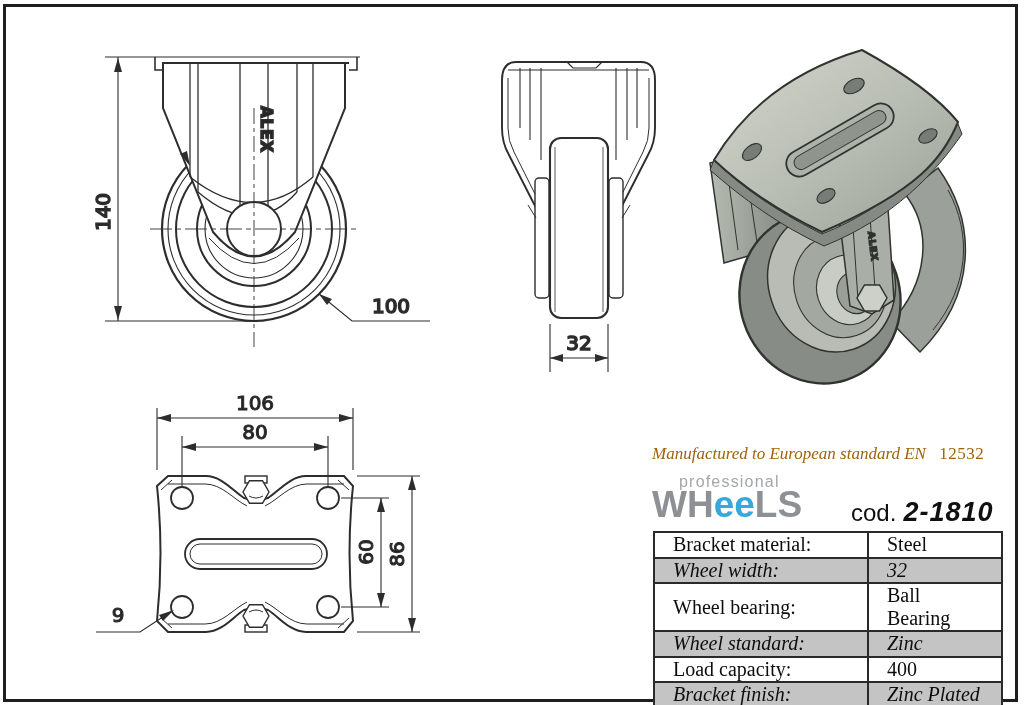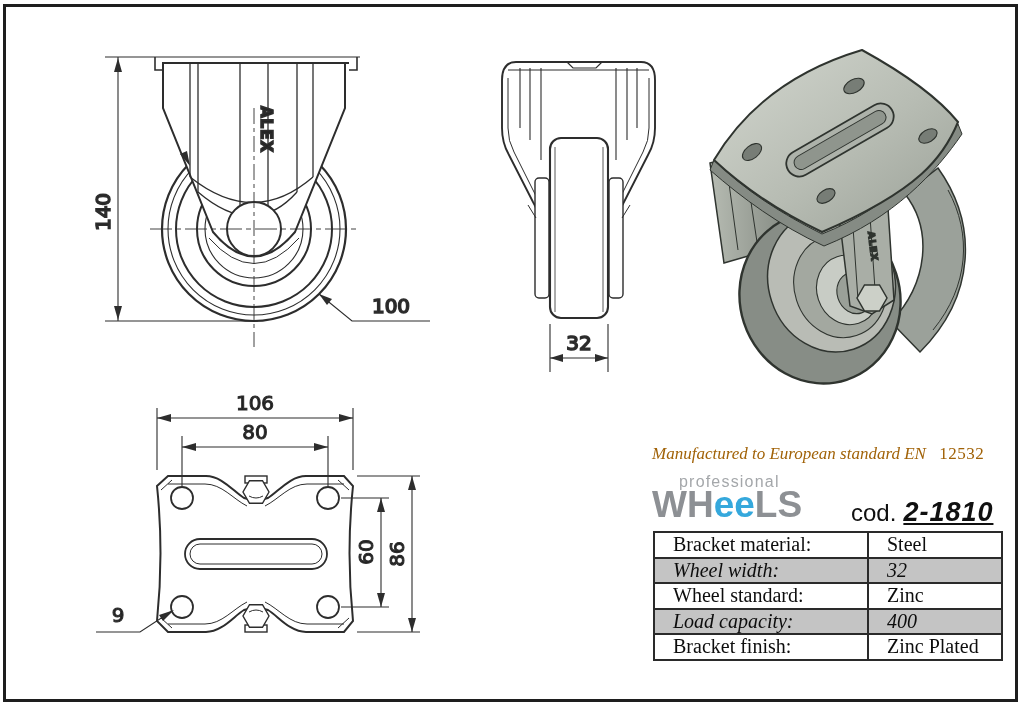--- a/index.html
+++ b/index.html
@@ -13,21 +13,21 @@
       font:italic 17px "Liberation Serif",serif;color:#a16207;white-space:nowrap;}
   .standard-line .num{font-style:normal;margin-left:9px;letter-spacing:.5px;}
   .logo-top{position:absolute;left:679px;top:473px;
       font:16px "Liberation Sans",sans-serif;color:#a4a7aa;letter-spacing:1.2px;}
   .logo-main{position:absolute;left:652px;top:486px;
       font-weight:bold;font-size:37px;line-height:38px;
       font-family:"Liberation Sans",sans-serif;color:#8d9094;letter-spacing:0;}
   .logo-main .ee{color:#35a8dc;}
   .code{position:absolute;left:851px;top:497px;color:#101010;
       font:24px "Liberation Sans",sans-serif;white-space:nowrap;}
-  .code .val{font-style:italic;font-weight:bold;font-size:27px;margin-left:7px;letter-spacing:1px;text-decoration:underline;}
+  .code .val{font-style:italic;font-weight:bold;font-size:27px;margin-left:7px;letter-spacing:1px;}
   table.spec{position:absolute;left:653px;top:531px;width:350px;
       border-collapse:collapse;font:20px "Liberation Serif",serif;color:#0d0d0d;
       border:2px solid #2a2a2a;}
   table.spec td{border:2px solid #2a2a2a;padding:0 18px;height:23.5px;background:#fff;}
   table.spec td.lbl{width:176px;}
   table.spec tr:nth-child(even) td{background:#c4c4c4;font-style:italic;}
   text{fill:#1f1f1f;font-family:"DejaVu Sans",sans-serif;font-size:20px;}
   .stamp{font-size:15px;font-weight:bold;letter-spacing:1px;fill:#242424;}
 </style>
 </head>
@@ -269,20 +269,24 @@
   <tbody>
     <tr>
       <td class="lbl">Bracket material:</td>
       <td>Steel</td>
     </tr>
     <tr>
       <td class="lbl">Wheel width:</td>
       <td>32</td>
     </tr>
     <tr>
+      <td class="lbl">Wheel bearing:</td>
+      <td>Ball Bearing</td>
+    </tr>
+    <tr>
       <td class="lbl">Wheel standard:</td>
       <td>Zinc</td>
     </tr>
     <tr>
       <td class="lbl">Load capacity:</td>
       <td>400</td>
     </tr>
     <tr>
       <td class="lbl">Bracket finish:</td>
       <td>Zinc Plated</td>

